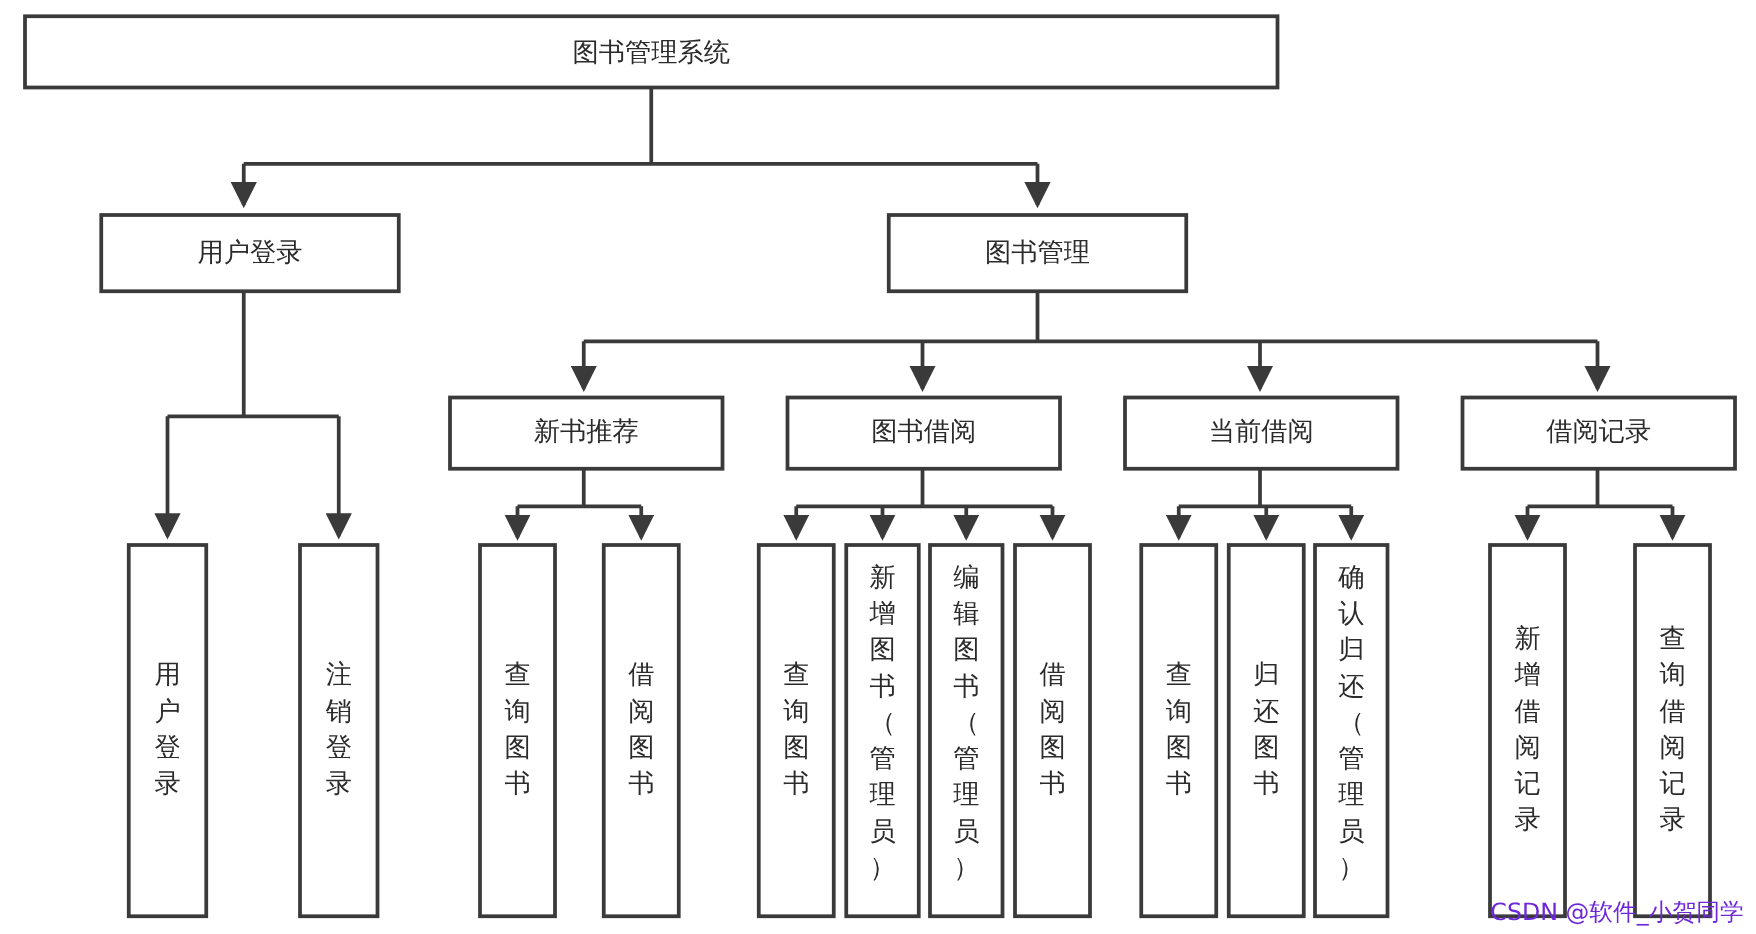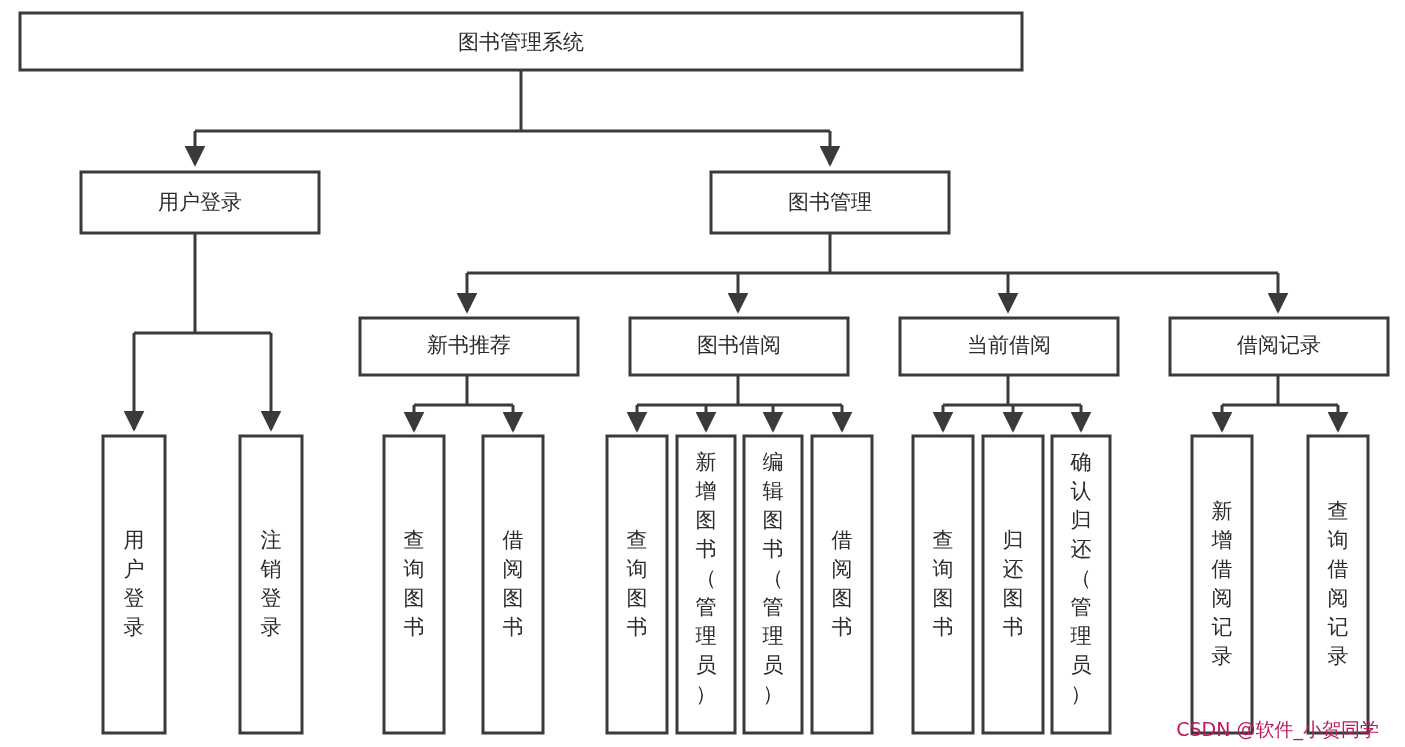--- a/index.html
+++ b/index.html
@@ -49,25 +49,25 @@
     dominant-baseline: middle;
   }
   .node-label-v {
     font-family: "DejaVu Sans", "Liberation Sans", sans-serif;
     font-size: 21px;
     fill: #2b2b2b;
     text-anchor: middle;
   }
   .watermark {
     position: absolute;
-    right: 26px;
+    right: 10px;
     bottom: 4px;
     font-family: "DejaVu Sans", "Liberation Sans", sans-serif;
     font-size: 19px;
-    color: #be185d;
+    color: #6d28d9;
     white-space: nowrap;
     user-select: none;
   }
 </style>
 </head>
 <body>
 
 <div id="diagram-root">
   <svg class="flow" viewBox="0 0 1405 747">
     <defs>

